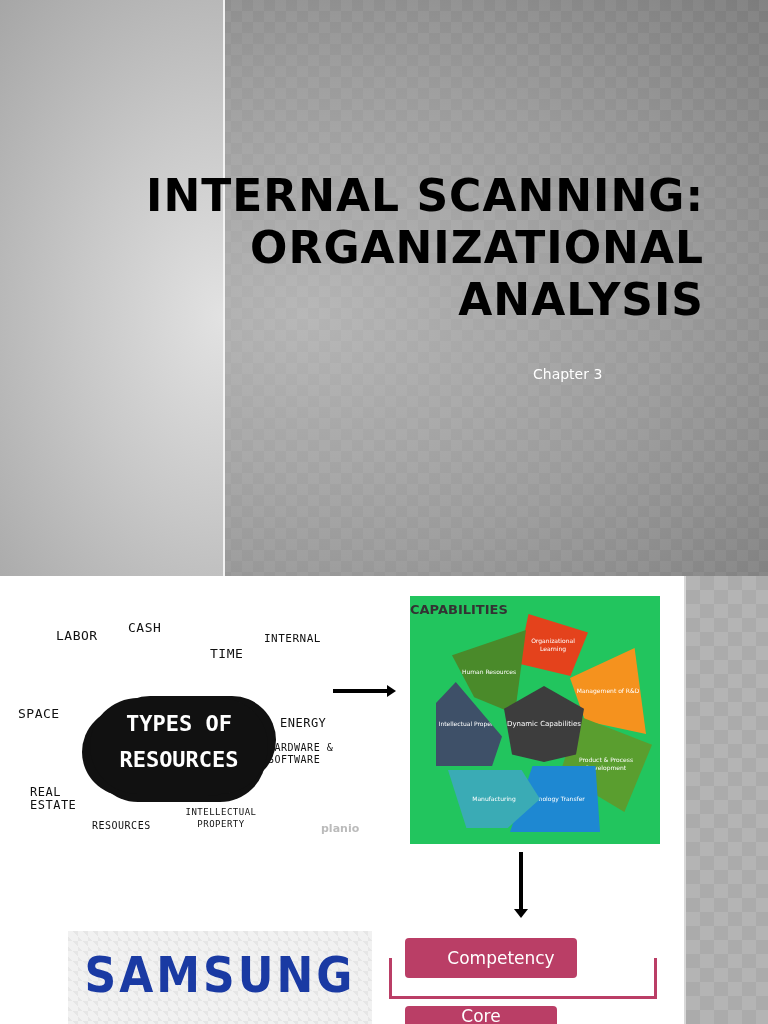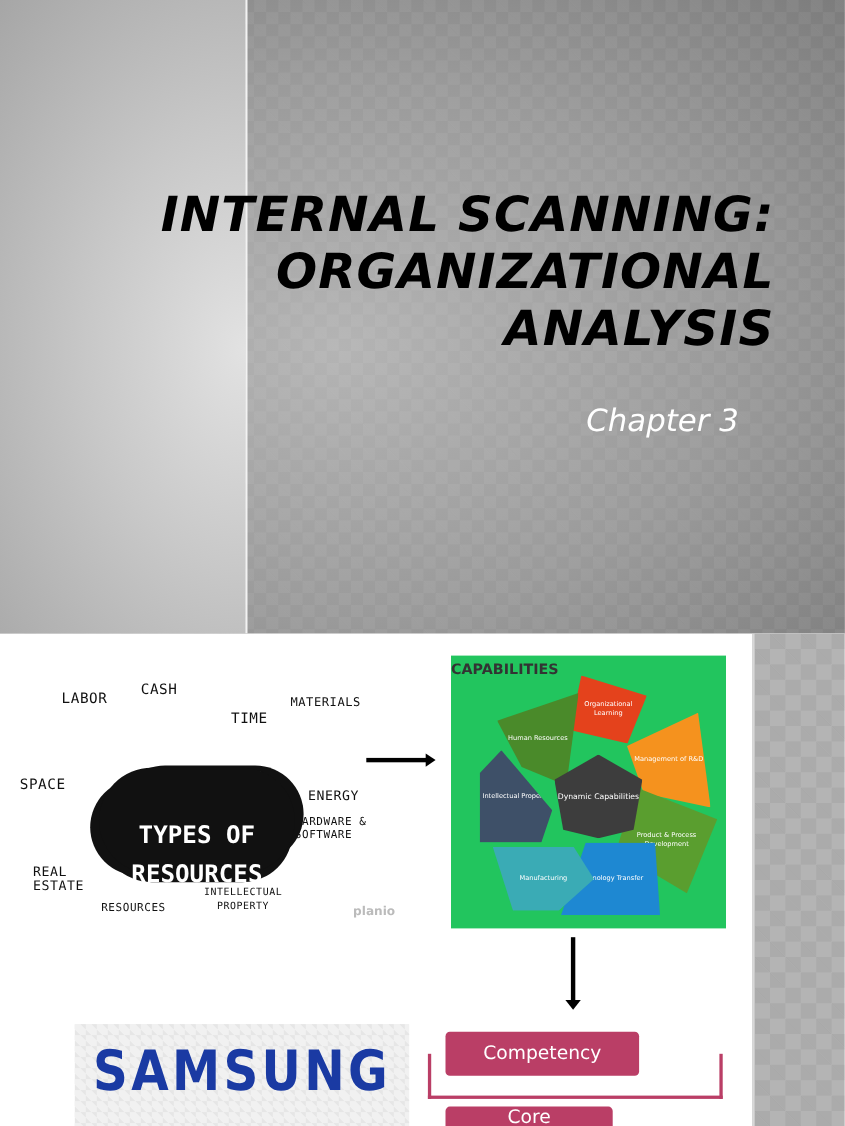--- a/index.html
+++ b/index.html
@@ -4,51 +4,51 @@
 <style>
   html,body{margin:0;padding:0;}
   body{width:768px;height:1024px;position:relative;overflow:hidden;background:#fff;font-family:"DejaVu Sans",sans-serif;}
   .slide1{position:absolute;left:0;top:0;width:768px;height:576px;overflow:hidden;
     background-color:#979797;
     background-image:
       linear-gradient(45deg, rgba(255,255,255,0.05) 25%, transparent 25%, transparent 75%, rgba(255,255,255,0.05) 75%),
       linear-gradient(45deg, rgba(255,255,255,0.05) 25%, transparent 25%, transparent 75%, rgba(255,255,255,0.05) 75%),
       radial-gradient(ellipse at 40% 55%, #b4b4b4 0%, #9a9a9a 55%, #7c7c7c 100%);
     background-size:22px 22px,22px 22px,100% 100%;
-    background-position:0 0,11px 11px,0 0;font-style:italic;}
+    background-position:0 0,11px 11px,0 0;}
   .left-panel{position:absolute;left:0;top:0;width:223px;height:576px;
     background:radial-gradient(ellipse at 100% 55%, #e2e2e2 0%, #c8c8c8 45%, #a6a6a6 100%);}
   .divider{position:absolute;left:223px;top:0;width:2px;height:576px;background:#f2f2f2;}
   .title{position:absolute;right:64px;top:170px;width:620px;text-align:right;font-weight:bold;
     font-size:44px;line-height:52px;letter-spacing:1px;color:#000;}
   .title div{white-space:nowrap;}
-  .subtitle{position:absolute;left:533px;top:366px;font-size:28px;color:#fff;}
+  .subtitle{position:absolute;left:533px;top:366px;font-size:14px;color:#fff;}
   .slide2{position:absolute;left:0;top:576px;width:768px;height:448px;background:#fff;overflow:hidden;}
   .right-strip{position:absolute;left:684px;top:0;width:84px;height:448px;background-color:#b4b4b4;
     background-image:linear-gradient(45deg, rgba(0,0,0,0.05) 25%, transparent 25%, transparent 75%, rgba(0,0,0,0.05) 75%),
       linear-gradient(45deg, rgba(0,0,0,0.05) 25%, transparent 25%, transparent 75%, rgba(0,0,0,0.05) 75%);
     background-size:28px 28px;background-position:0 0,14px 14px;border-left:2px solid #d8d8d8;}
   
   .res{position:absolute;left:10px;top:30px;width:340px;height:240px;text-decoration:underline;}
   .res-label{position:absolute;font-family:"DejaVu Sans Mono",monospace;font-size:13px;color:#111;letter-spacing:0.5px;}
   .cloud{position:absolute;left:80px;top:92px;width:178px;height:96px;background:#111;border-radius:48px;
     box-shadow:-12px 6px 0 -4px #111, 12px -6px 0 -4px #111, 0 10px 0 -2px #111;}
-  .cloud-text{position:absolute;left:0;top:8px;width:100%;text-align:center;color:#fff;font-family:"DejaVu Sans Mono",monospace;font-size:22px;line-height:36px;font-weight:bold;margin-top:36px;}
+  .cloud-text{position:absolute;left:0;top:8px;width:100%;text-align:center;color:#fff;font-family:"DejaVu Sans Mono",monospace;font-size:22px;line-height:36px;font-weight:bold;}
   .planio{position:absolute;left:283px;top:216px;font-size:11px;color:#bbb;font-weight:bold;margin-left:28px;}
   .arrow-h{position:absolute;left:333px;top:113px;width:55px;height:4px;background:#000;}
   .arrow-h:after{content:"";position:absolute;right:-8px;top:-4px;border-left:9px solid #000;border-top:6px solid transparent;border-bottom:6px solid transparent;}
   .caps{position:absolute;left:410px;top:20px;width:250px;height:248px;background:#22c55e;}
   .caps-title{position:absolute;left:0;top:6px;font-weight:bold;font-size:13px;color:#333;}
   .seg{position:absolute;color:#fff;font-size:6px;text-align:center;display:flex;align-items:center;justify-content:center;line-height:8px;}
   .arrow-v{position:absolute;left:519px;top:276px;width:4px;height:58px;background:#000;}
   .arrow-v:after{content:"";position:absolute;left:-5px;bottom:-8px;border-top:9px solid #000;border-left:7px solid transparent;border-right:7px solid transparent;}
   .samsung{position:absolute;left:44px;top:355px;width:304px;height:93px;background-color:#f1f1f1;
     background-image:linear-gradient(45deg,#e6e6e6 25%,transparent 25%,transparent 75%,#e6e6e6 75%);background-size:10px 10px;margin-left:24px;}
   .samsung-text{position:absolute;left:0;top:18px;width:100%;text-align:center;font-weight:bold;font-size:44px;color:#1a3aa3;letter-spacing:3px;transform:scaleY(1.15);}
-  .comp-box{position:absolute;left:405px;top:362px;width:176px;height:40px;background:#ba3e66;border-radius:4px;color:#fff;font-size:17px;display:flex;align-items:center;justify-content:center;}
+  .comp-box{position:absolute;left:405px;top:362px;width:152px;height:40px;background:#ba3e66;border-radius:4px;color:#fff;font-size:17px;display:flex;align-items:center;justify-content:center;padding-left:20px;}
   .core-box{position:absolute;left:405px;top:430px;width:152px;height:30px;background:#ba3e66;border-radius:4px;color:#fff;font-size:17px;display:flex;align-items:flex-start;justify-content:center;}
   .bracket-line{position:absolute;border:3px solid #ba3e66;border-top:none;}
 </style>
 </head>
 <body>
 
 <div class="slide1">
   <div class="left-panel"></div>
   <div class="divider"></div>
   <div class="title">
@@ -57,21 +57,21 @@
     <div>ANALYSIS</div>
   </div>
   <div class="subtitle">Chapter 3</div>
 </div>
 
 <div class="slide2">
   <div class="res">
     <span class="res-label" style="left:46px;top:22px">LABOR</span>
     <span class="res-label" style="left:118px;top:14px">CASH</span>
     <span class="res-label" style="left:200px;top:40px">TIME</span>
-    <span class="res-label" style="left:254px;top:26px;font-size:11px">MATERIALS</span>
+    <span class="res-label" style="left:254px;top:26px;font-size:11px">INTERNAL</span>
     <span class="res-label" style="left:8px;top:100px">SPACE</span>
     <span class="res-label" style="left:270px;top:110px;font-size:12px">ENERGY</span>
     <span class="res-label" style="left:258px;top:136px;width:80px;font-size:10px;line-height:12px">HARDWARE &amp; SOFTWARE</span>
     <span class="res-label" style="left:20px;top:180px;width:50px;font-size:12px;line-height:13px">REAL ESTATE</span>
     <span class="res-label" style="left:82px;top:214px;font-size:10px">RESOURCES</span>
     <span class="res-label" style="left:166px;top:200px;width:90px;font-size:9px;line-height:12px;text-align:center">INTELLECTUAL PROPERTY</span>
     <div class="cloud">
       <div class="cloud-text">
         <div>TYPES OF</div>
         <div>RESOURCES</div>

